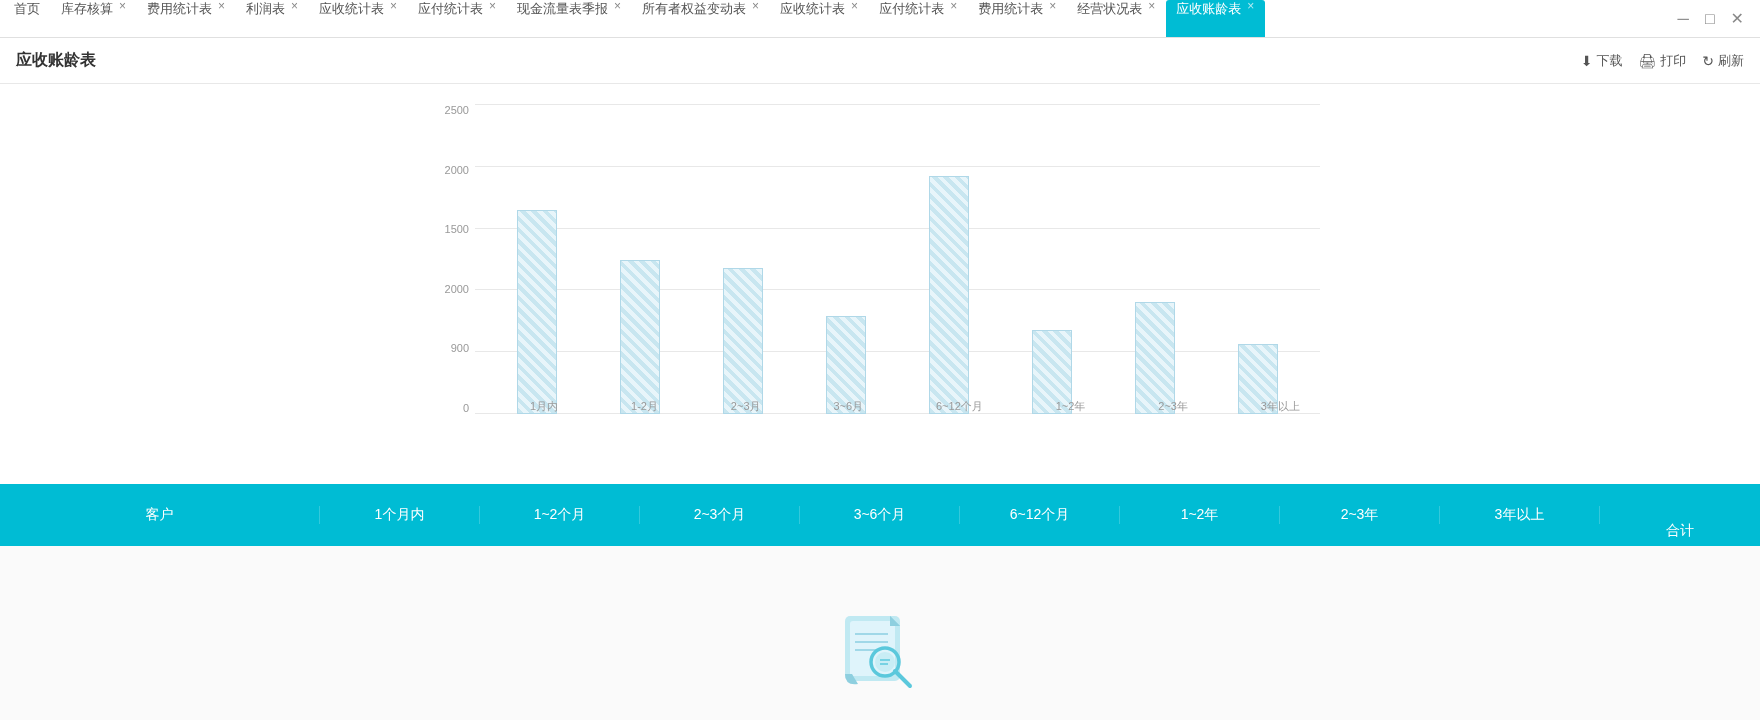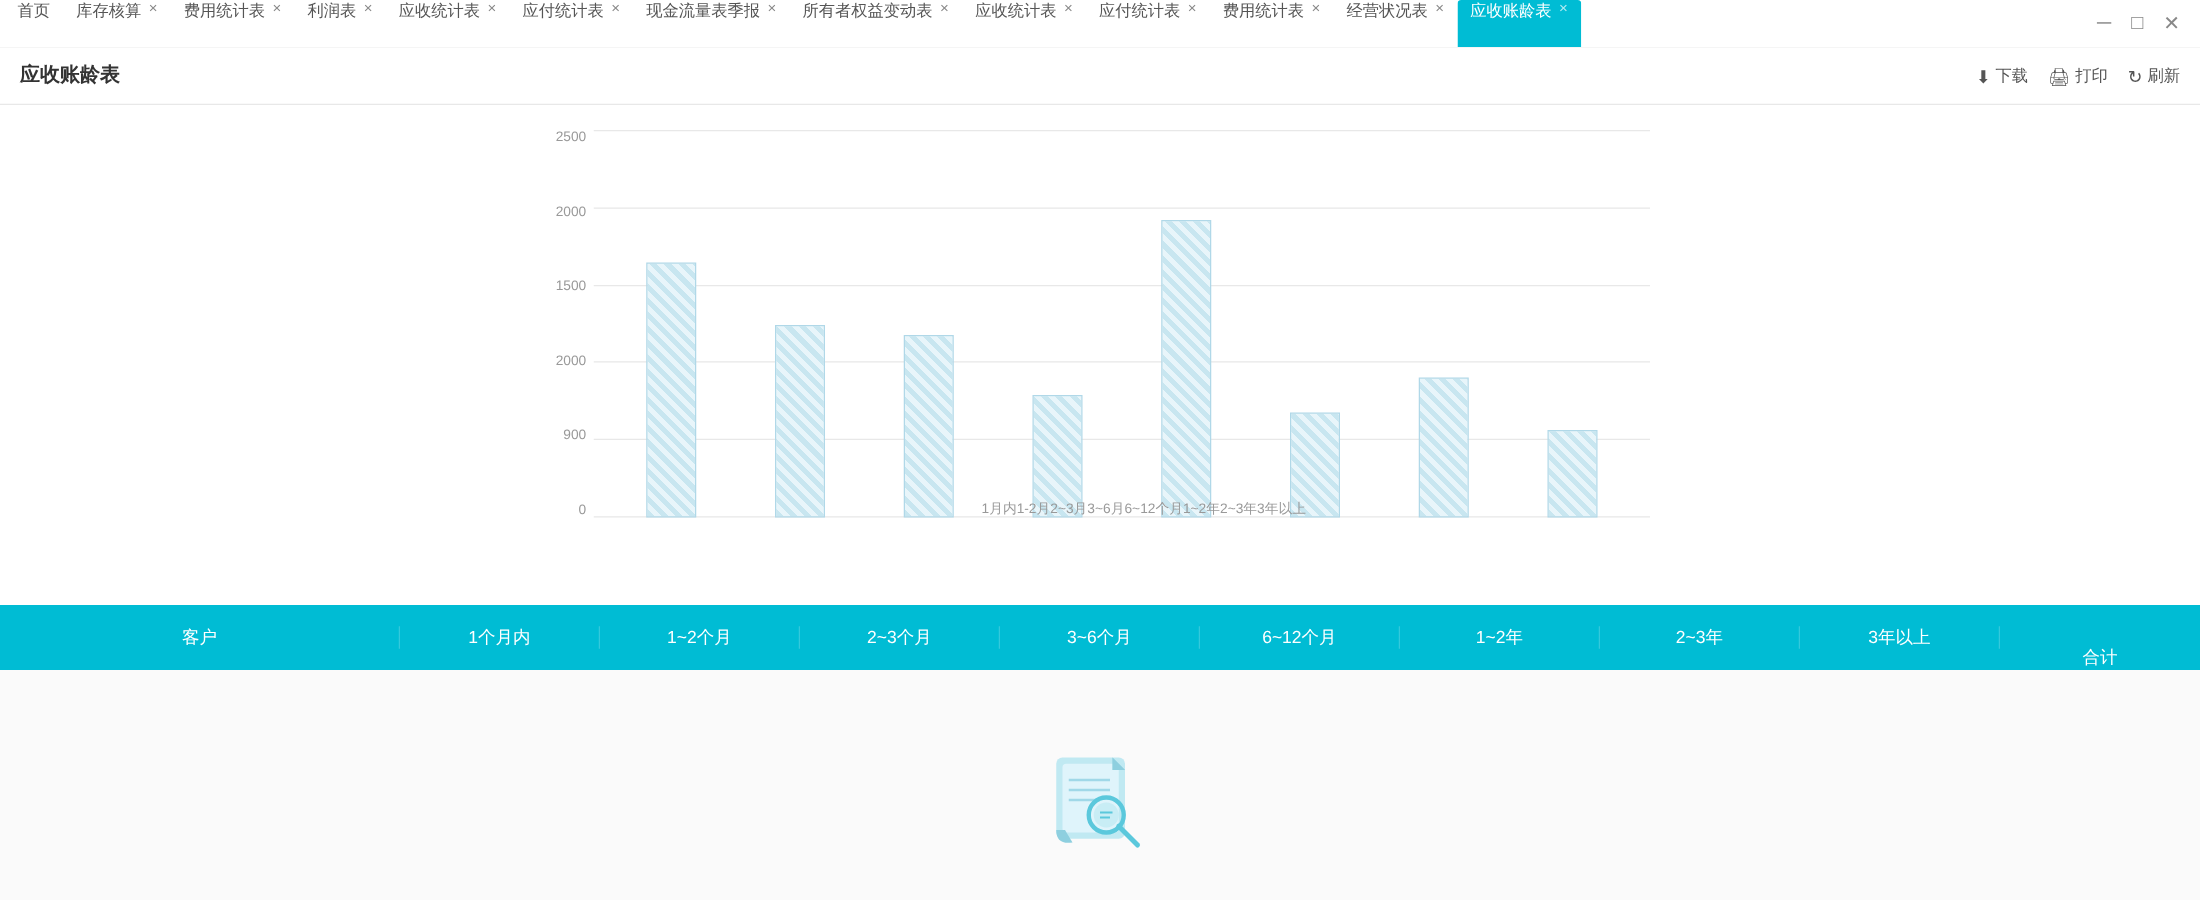--- a/index.html
+++ b/index.html
@@ -171,36 +171,36 @@
         #e8f5fa 8px
       );
       border: 1px solid #b0d8e8;
     }
     .x-labels {
       position: absolute;
       bottom: 0;
       left: 45px;
       right: 10px;
       display: flex;
-      justify-content: center;
+      justify-content: space-between;
       padding: 0 10px;
     }
     .x-label {
       font-size: 11px;
       color: #999;
       text-align: center;
     }
 
     
     .table-header {
       display: grid;
       grid-template-columns: 2fr 1fr 1fr 1fr 1fr 1fr 1fr 1fr 1fr 1fr;
       background: #00bcd4;
       color: #fff;
-      height: 52px;
+      height: 62px;
       align-items: center;
     }
     .th-cell {
       text-align: center;
       font-size: 14px;
       padding: 0 8px;
       border-right: 1px solid rgba(255,255,255,0.2);
     }
     .th-cell:last-child { border-right: none; margin-top: 32px; }
 

